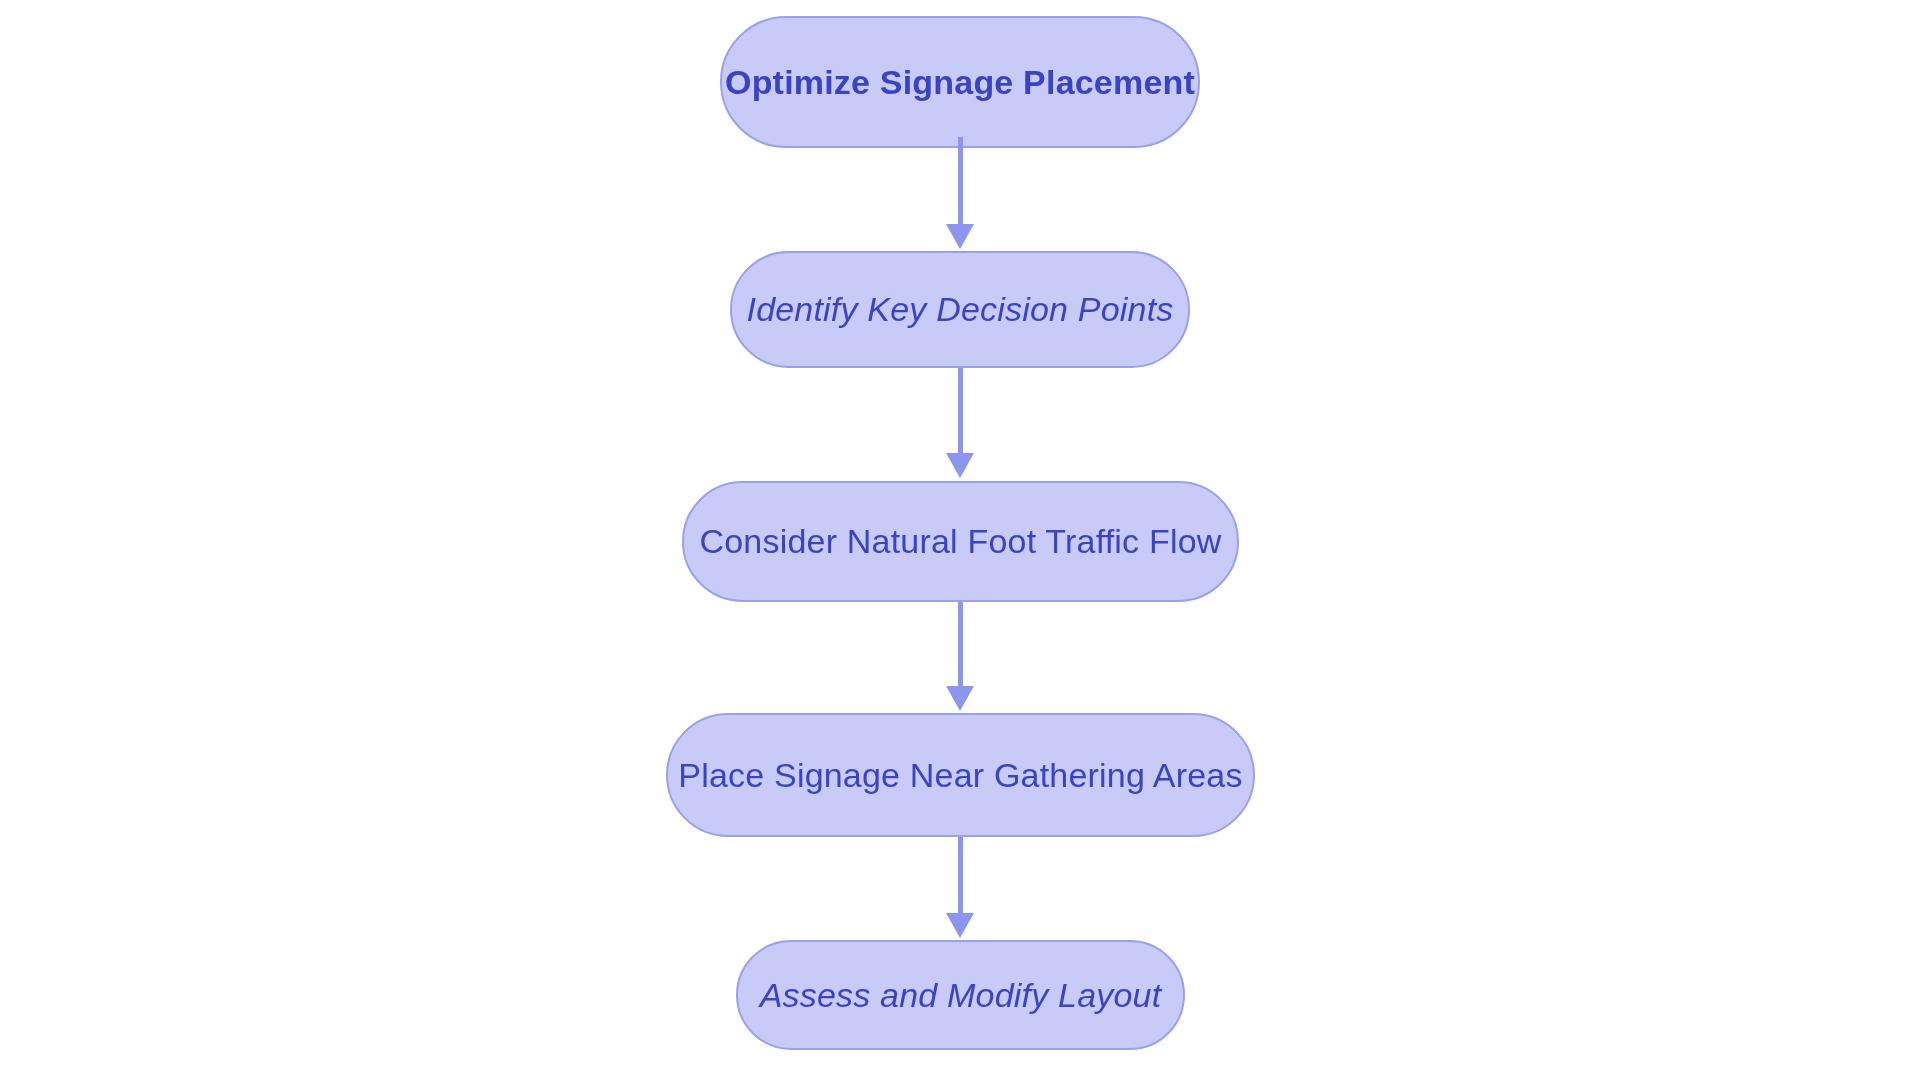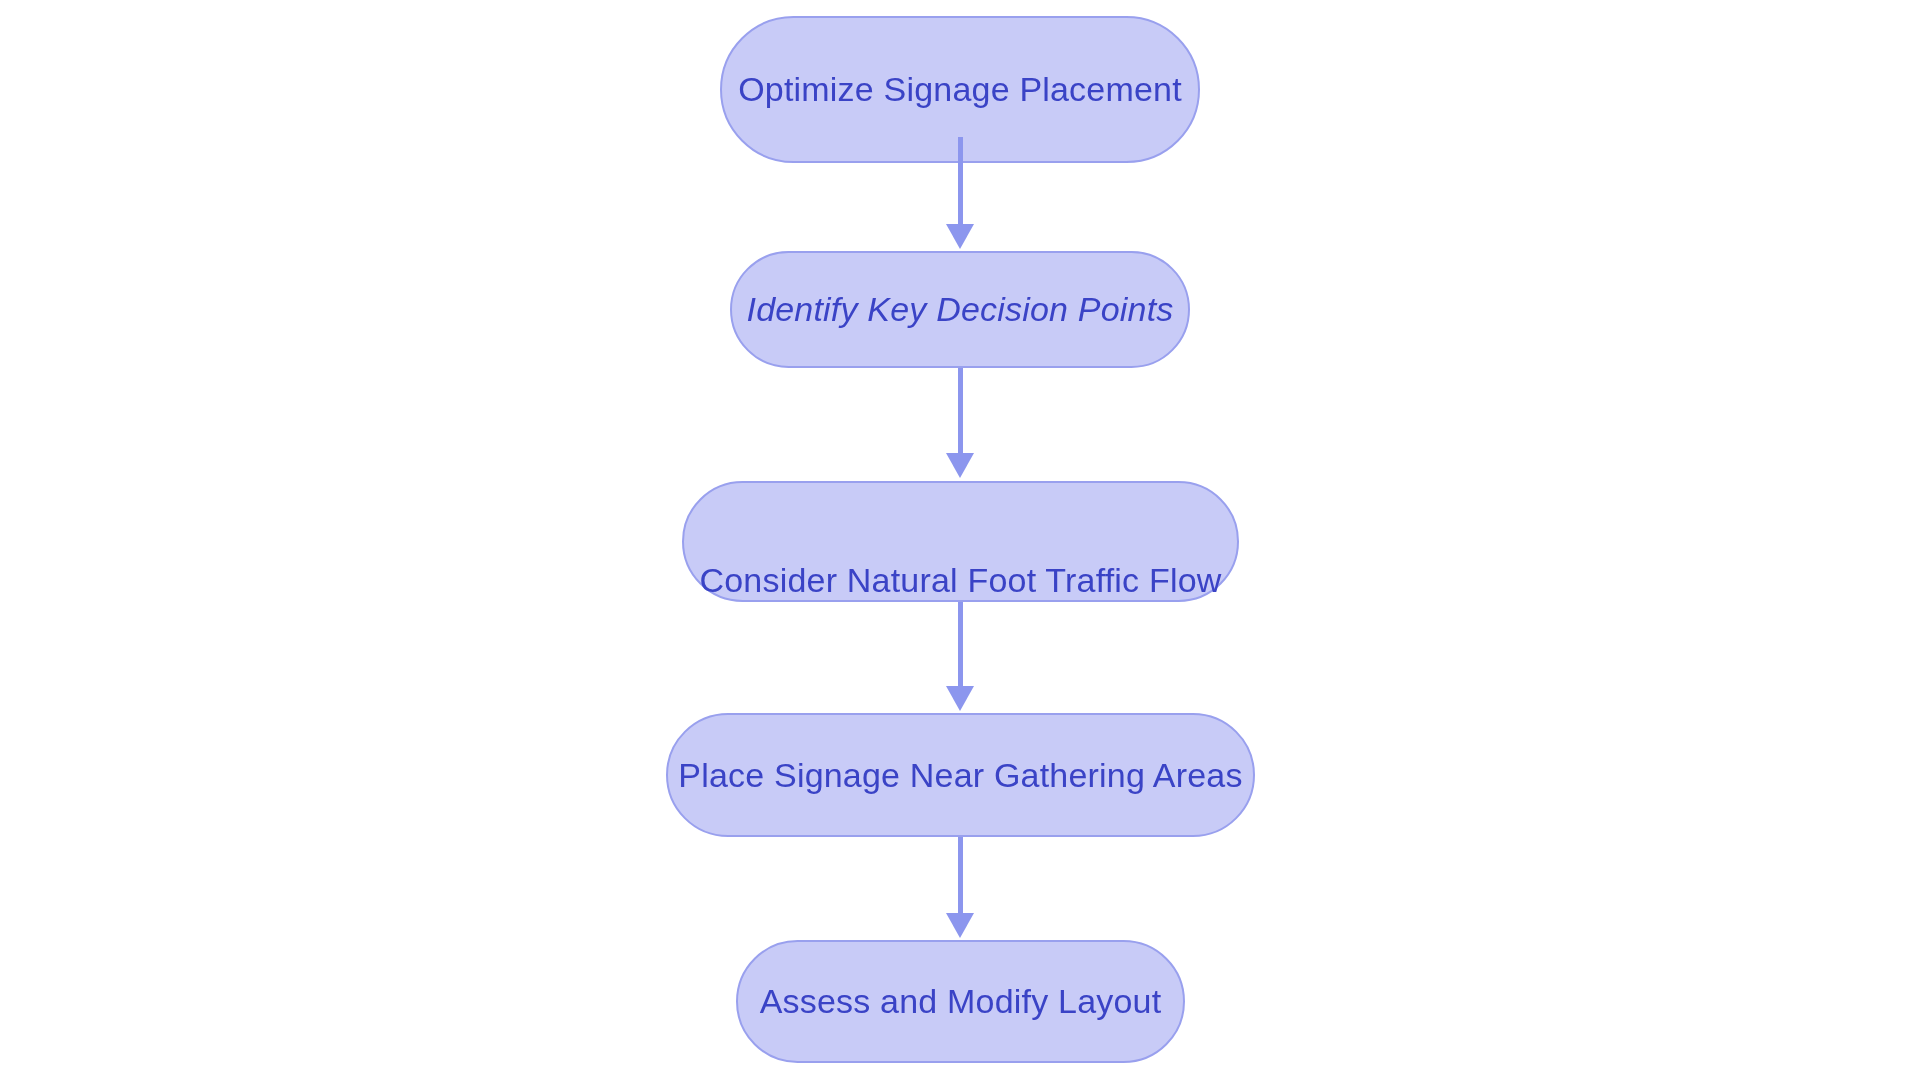--- a/index.html
+++ b/index.html
@@ -30,25 +30,25 @@
     justify-content: center;
     background: var(--node-fill);
     border: 2px solid var(--node-border);
     border-radius: 999px;
     color: var(--node-text);
     font-size: 34px;
     letter-spacing: 0.2px;
     white-space: nowrap;
   }
   .node .node-label { display: inline-block; }
-  .n1 { left: 720px; top: 16px;  width: 480px; height: 147px; }
+  .n1 { left: 720px; top: 16px;  width: 480px; height: 132px; font-weight: bold; }
   .n2 { left: 730px; top: 251px; width: 460px; height: 117px; font-style: italic; }
-  .n3 { left: 682px; top: 481px; width: 557px; height: 121px; align-items: flex-end; }
+  .n3 { left: 682px; top: 481px; width: 557px; height: 121px; }
   .n4 { left: 666px; top: 713px; width: 589px; height: 124px; text-align: right; }
-  .n5 { left: 736px; top: 940px; width: 449px; height: 123px; }
+  .n5 { left: 736px; top: 940px; width: 449px; height: 110px; font-style: italic; }
 
   .arrow {
     position: absolute;
     left: 946px;
     width: 28px;
     display: flex;
     flex-direction: column;
     align-items: center;
   }
   .arrow .stem {

